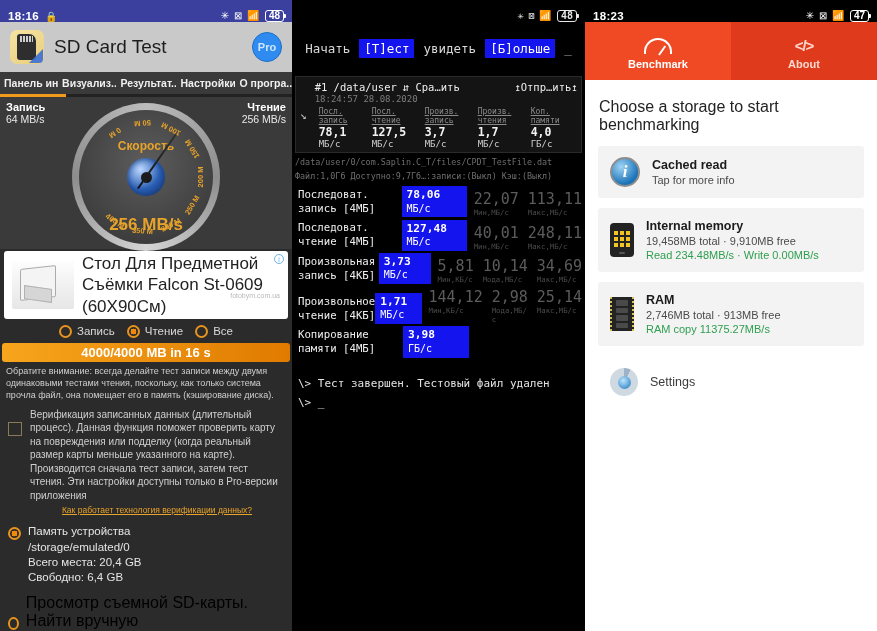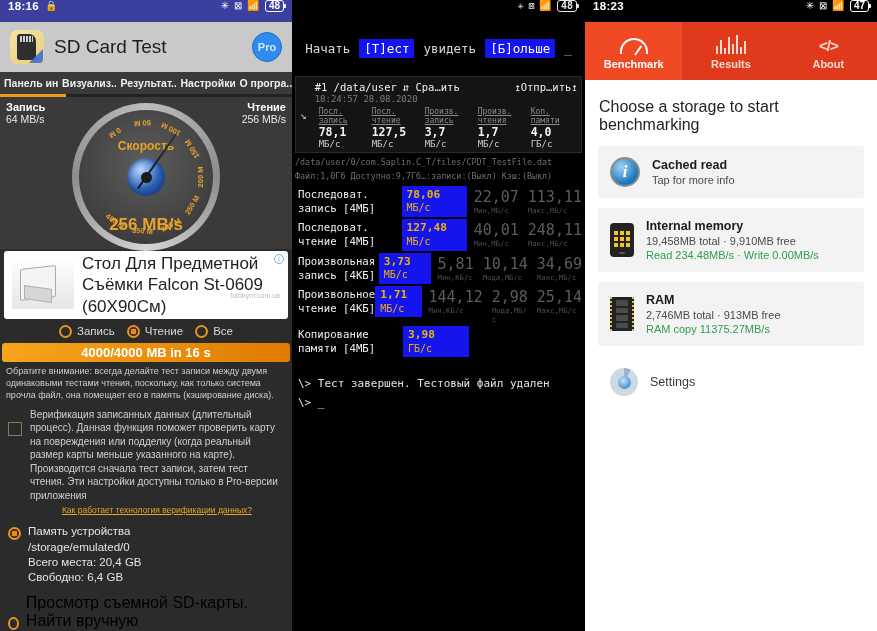--- a/index.html
+++ b/index.html
@@ -6,21 +6,21 @@
   html,body { width:877px; height:631px; overflow:hidden; background:#000; }
   body { font-family:"Liberation Sans", sans-serif; }
 
   .screens { display:flex; width:877px; height:631px; }
   .panel { position:relative; overflow:hidden; }
   .panel-a { width:292px; height:631px; background:#2b2b2b; }
   .panel-b { width:293px; height:631px; background:#000; }
   .panel-c { width:292px; height:631px; background:#ffffff; }
 
   
-  .statusbar { height:22px; display:flex; align-items:flex-start;
+  .statusbar { height:22px; display:flex; align-items:flex-end;
                padding:0 8px; font-size:11.5px; }
   .sb-a { background:#3b3f9e; color:#fff; }
   .sb-b { background:#000; color:#e8e8e8; }
   .sb-c { background:#000; color:#fff; }
   .sb-time { font-weight:bold; letter-spacing:.3px; }
   .sb-icons { margin-left:auto; display:flex; align-items:center; gap:5px; }
   .sb-icons span { font-size:10px; line-height:1; }
   .batt { border:1.3px solid currentColor; border-radius:3px;
           padding:0 3px; font-size:7.5px; font-weight:bold; position:relative; }
   .batt:after { content:""; position:absolute; right:-3px; top:3px;
@@ -145,24 +145,24 @@
   .statgrid .h { font-size:8px; color:#8a8a8a; line-height:1.15;text-decoration:underline; }
   .statgrid .n { font-size:11.5px; color:#f2f2f2; font-weight:bold; }
   .statgrid .u { font-size:9px; color:#cfcfcf; }
   .card-inner { display:flex; gap:4px; align-items:stretch; }
   .arrowcol { width:12px; display:flex; align-items:center;
       justify-content:center; color:#ccc; font-size:11px; }
   .vbar { width:2px; background:#ddd; }
 
   .pathline { font-size:8.4px; color:#6e6e6e; padding:2px 3px 0; line-height:1.35; }
 
-  .resrow { display:flex; align-items:flex-start; margin:0 3px 2px; }
+  .resrow { display:flex; align-items:flex-end; margin:0 3px 2px; }
   .resrow .rlabel { width:108px; font-size:10.7px; color:#efefef; line-height:1.28;
       padding:2px 0 2px 3px; }
-  .resrow .rval { width:66px; background:#1414ee; color:#eab308; padding:2px 0 2px 5px;
+  .resrow .rval { width:66px; background:#1414ee; color:#ffffff; padding:2px 0 2px 5px;
       line-height:1.28; }
   .resrow .rval b { font-size:11.2px; display:block; }
   .resrow .rval s { font-size:10px; text-decoration:none; display:block; }
   .resrow .rextra { flex:1; padding:2px 0 0 7px; display:flex; gap:9px; }
   .resrow .rextra .e { }
   .resrow .rextra .ev { font-size:15px; color:#5c5c5c; }
   .resrow .rextra .eu { font-size:7.3px; color:#4c4c4c; }
 
   .termline { font-size:11px; color:#e2e2e2; padding:3px 6px; }
 
@@ -512,35 +512,20 @@
 
     <div class="topnav">
       <div class="nav active">
         <span class="navicon">
             <span class="gaugeico"></span>
           </span>
         <span>Benchmark</span>
       </div>
       <div class="nav">
         <span class="navicon">
-          <span class="barsico">
-              <i style="height:8px"></i>
-              <i style="height:14px"></i>
-              <i style="height:6px"></i>
-              <i style="height:17px"></i>
-              <i style="height:10px"></i>
-              <i style="height:19px"></i>
-              <i style="height:7px"></i>
-              <i style="height:13px"></i>
-            </span>
-        </span>
-        <span>Results</span>
-      </div>
-      <div class="nav">
-        <span class="navicon">
             <span class="aboutico">&lt;/&gt;</span>
           </span>
         <span>About</span>
       </div>
     </div>
 
     <div class="c-title">Choose a storage to start benchmarking</div>
 
     <div class="c-card">
       <div class="ico-info">i</div>

